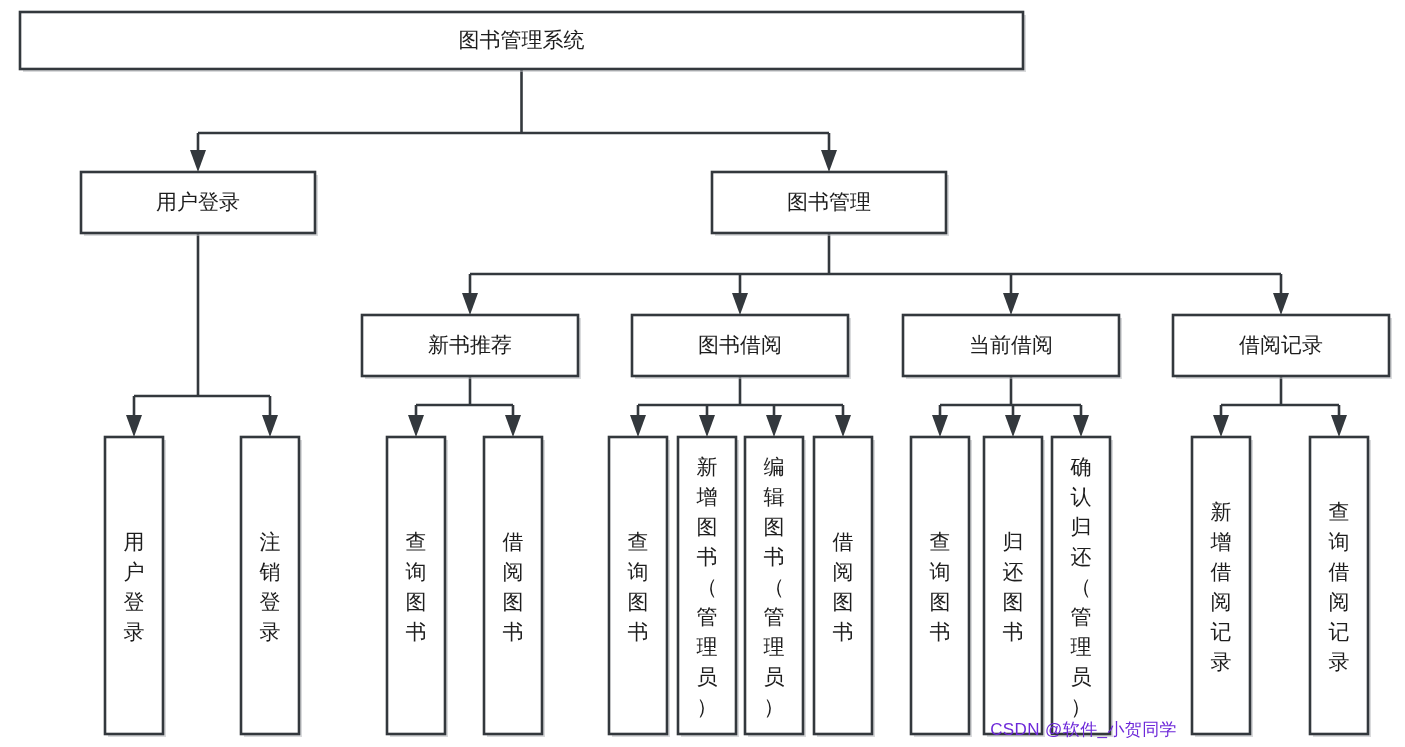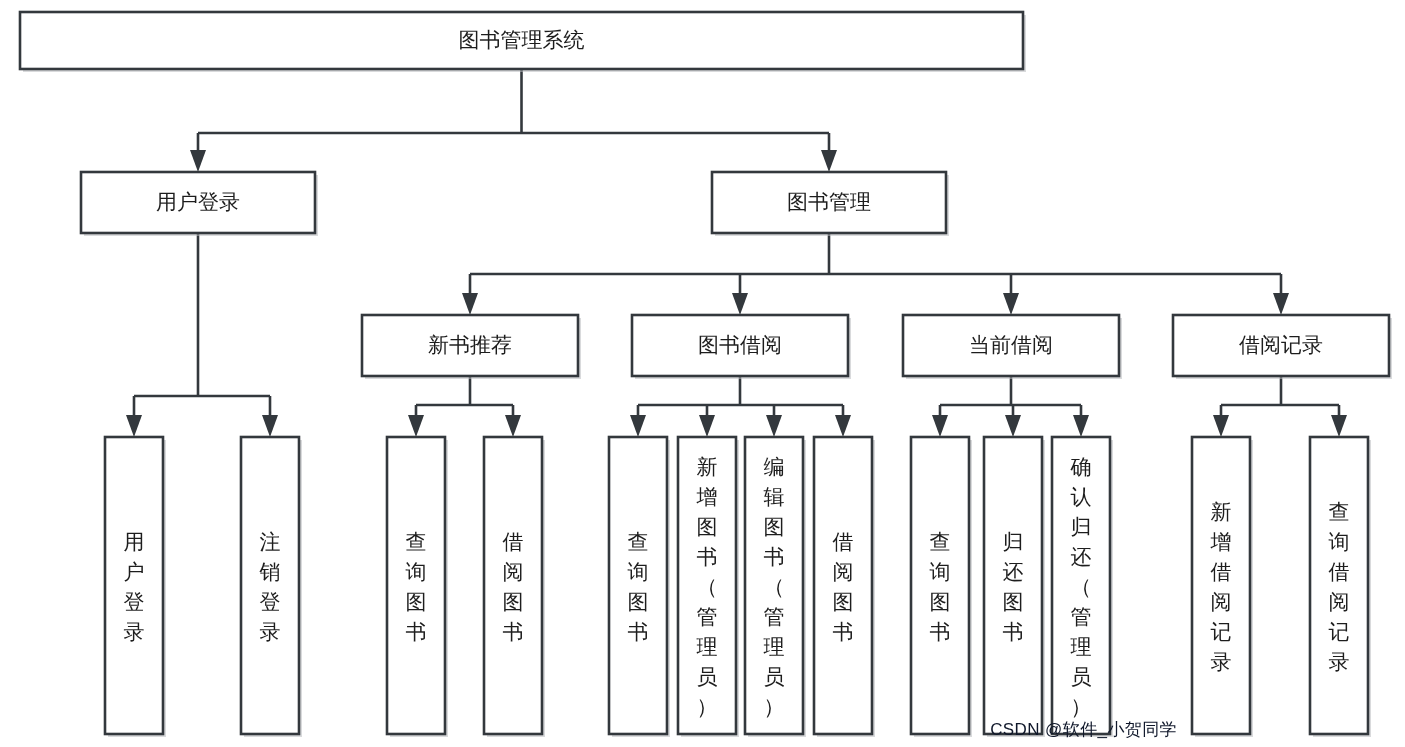--- a/index.html
+++ b/index.html
@@ -56,21 +56,21 @@
     fill: #1d1d1d;
     text-anchor: middle;
     white-space: pre;
   }
   .watermark {
     position: absolute;
     right: 12px;
     bottom: 6px;
     font-family: "Liberation Sans", "DejaVu Sans", sans-serif;
     font-size: 17px;
-    color: #0f172a;
+    color: #6d28d9;
     letter-spacing: 0.4px;
     pointer-events: none;
     user-select: none;
     margin-top: 20px;
   }
 </style>
 </head>
 <body>
 
 <div id="diagram-root">

